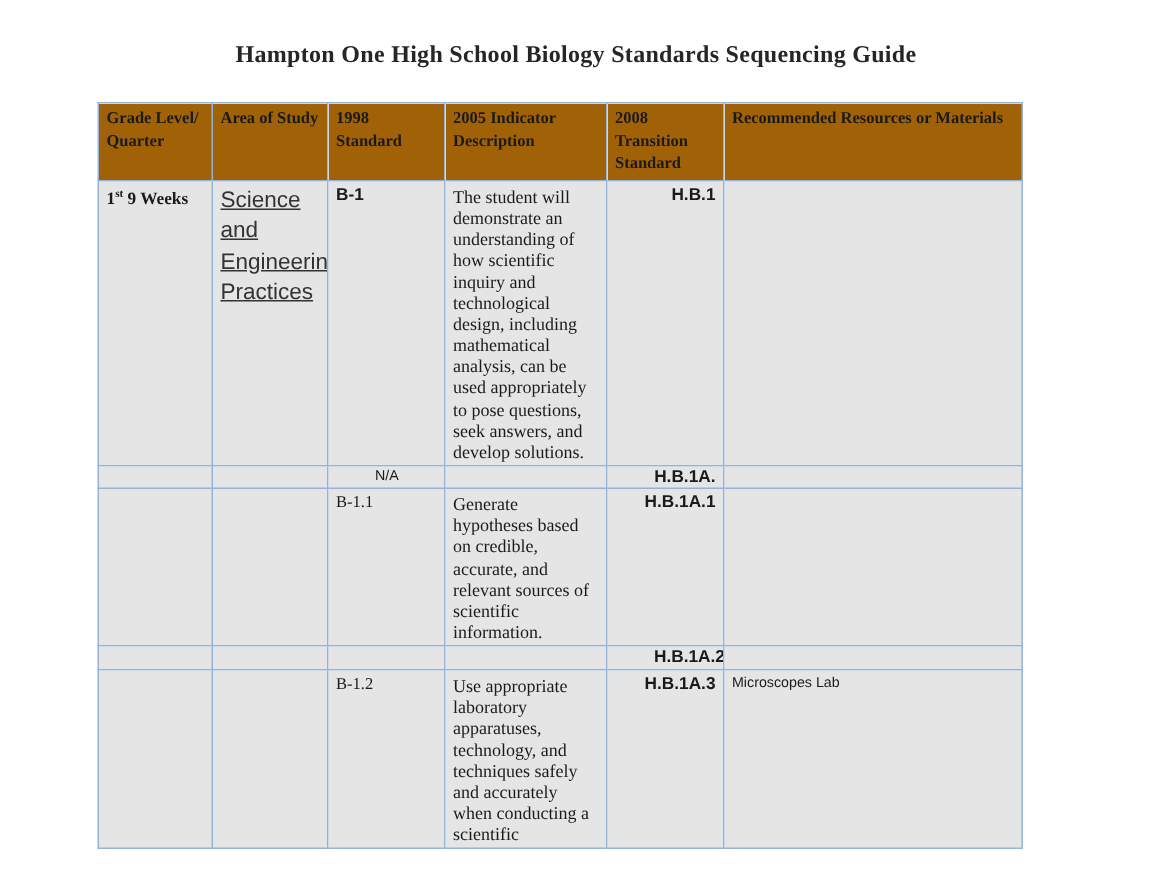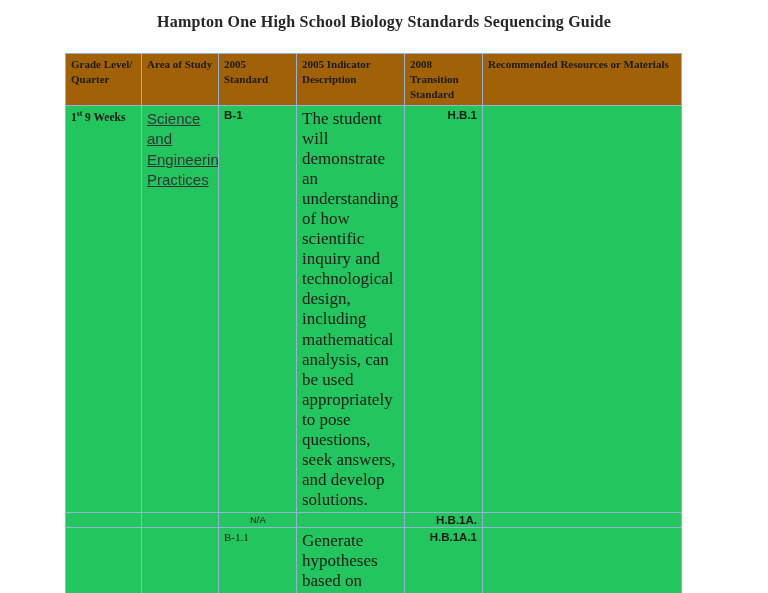--- a/index.html
+++ b/index.html
@@ -1,49 +1,49 @@
 <!DOCTYPE html>
 <html><head>
 <meta charset="utf-8">
 <style>
   * { margin:0; padding:0; box-sizing:border-box; }
   html,body { width:768px; height:593px; background:#ffffff;
     font-family:"Liberation Serif", serif; color:#1a1a1a; }
   .page { width:768px; height:593px; overflow:hidden; background:#ffffff; }
 
-  .title { margin-top:13px; text-align:center; font-size:16px; font-weight:600;
+  .title { margin-top:28px; text-align:center; font-size:16px; font-weight:600;
     color:#262626; letter-spacing:0.2px; font-family:"Liberation Serif", serif; }
 
   table.guide { border-collapse:collapse; table-layout:fixed; width:616px;
     margin:22px 0 0 65px; }
   col.c1{width:76px} col.c2{width:77px} col.c3{width:78px}
   col.c4{width:108px} col.c5{width:78px} col.c6{width:199px}
 
   th, td { border:1px solid #95b3d7; vertical-align:top; padding:3px 5px 2px 5px;
     overflow:hidden; }
   thead th { background:#a16207; text-align:left; font-size:11px; font-weight:700;
     line-height:1.35; color:#1a1a1a; }
-  tbody td { background:#22c55e; }
+  tbody td { background:#e5e5e5; }
 
   tr.hdr { height:52px; }
   tr.r1 { height:178px; }
   tr.r2 { height:14px; }
   tr.r3 { height:78px; }
   tr.r4 { height:16px; }
   tr.r5 { height:110px; }
   tr.r2 td, tr.r4 td { padding-top:1px; padding-bottom:1px;padding-left:31px; }
 
   .grade { font-weight:700; font-size:11.5px; }
   .grade sup { font-size:7.5px; }
   .area { font-family:"Liberation Sans", sans-serif; font-size:15px;
     line-height:1.35; color:#333333;text-decoration:underline; }
   .std-bold { font-family:"Liberation Sans", sans-serif; font-weight:700; font-size:11.5px;margin-top:36px; }
   .std-sans { font-family:"Liberation Sans", sans-serif; font-size:9.5px; }
   .std-serif { font-size:11px; }
-  .desc { font-size:17px; line-height:1.18;margin-left:37px; }
+  .desc { font-size:12px; line-height:1.18;margin-left:37px; }
   .trans { font-family:"Liberation Sans", sans-serif; font-weight:700; font-size:11.5px;text-align:right; }
   .res { font-family:"Liberation Sans", sans-serif; font-size:9.5px; }
 </style>
 </head>
 <body>
 
 <div class="page">
   <div class="title">Hampton One High School Biology Standards Sequencing Guide</div>
 
   <table class="guide">
@@ -52,21 +52,21 @@
         <col class="c2">
         <col class="c3">
       <col class="c4">
         <col class="c5">
         <col class="c6">
     </colgroup>
     <thead>
       <tr class="hdr">
         <th>Grade Level/ Quarter</th>
         <th>Area of Study</th>
-        <th>2005 Standard</th>
+        <th>1998 Standard</th>
         <th>2005 Indicator Description</th>
         <th>2008 Transition Standard</th>
         <th>Recommended Resources or Materials</th>
       </tr>
     </thead>
     <tbody>
       <tr class="r1">
         <td class="grade"><span>1</span><sup>st</sup><span> 9 Weeks</span></td>
         <td class="area">Science and Engineering Practices</td>
         <td class="std-bold">B-1</td>
@@ -91,15 +91,23 @@
         <td></td>
       </tr>
       <tr class="r4">
         <td></td>
         <td></td>
         <td></td>
         <td></td>
         <td class="trans">H.B.1A.2</td>
         <td></td>
       </tr>
+      <tr class="r5">
+        <td></td>
+        <td></td>
+        <td class="std-serif">B-1.2</td>
+        <td class="desc">Use appropriate laboratory apparatuses, technology, and techniques safely and accurately when conducting a scientific</td>
+        <td class="trans">H.B.1A.3</td>
+        <td class="res">Microscopes Lab</td>
+      </tr>
     </tbody>
   </table>
 </div>
 
 </body></html>

